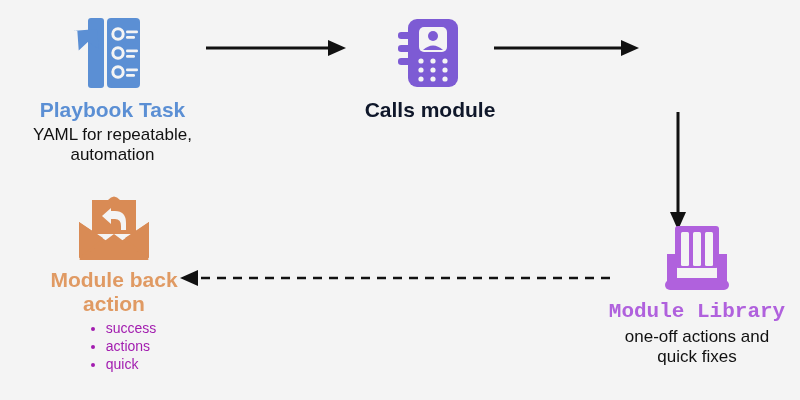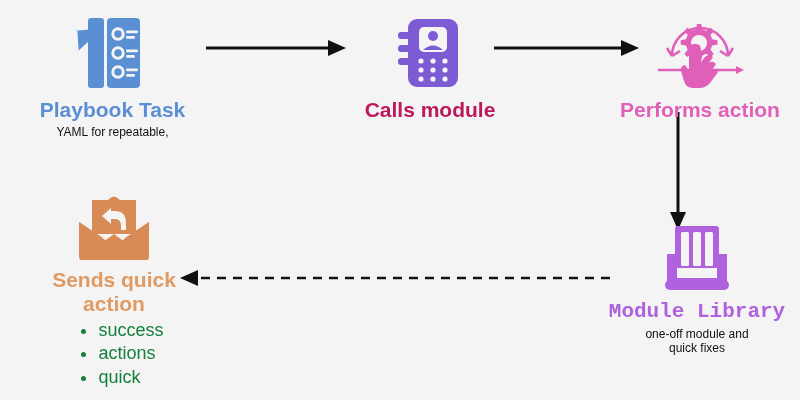--- a/index.html
+++ b/index.html
@@ -37,31 +37,31 @@
     font-weight: bold;
     font-size: 21px;
     line-height: 1.12;
     margin-top: 6px;
     white-space: nowrap;
   }
   .node-title.wrap {
     white-space: normal;
   }
   .node-desc {
-    font-size: 12px;
+    font-size: 17px;
     color: #111111;
     line-height: 1.22;
     margin-top: 3px;
   }
   .node-list {
     margin: 4px 0 4px 0;
     padding-left: 34px;
     text-align: left;
-    font-size: 18px;
-    color: #15803d;
+    font-size: 14px;
+    color: #a21caf;
     line-height: 1.30;
     list-style: disc;
   }
   .node-list li {
     margin: 0;
   }
 
   
   #node-playbook-task { left: 0px;   top: 14px;  width: 225px; }
   #node-calls-module  { left: 330px; top: 14px;  width: 200px; }
@@ -122,20 +122,21 @@
         <rect x="54" y="35.5" width="12" height="2.8" rx="1.2" fill="#f4f4f4"></rect>
         <rect x="54" y="41" width="9" height="2.8" rx="1.2" fill="#f4f4f4"></rect>
         <circle cx="46" cy="58" r="5.2" fill="none" stroke="#f4f4f4" stroke-width="3"></circle>
         <rect x="54" y="54.5" width="12" height="2.8" rx="1.2" fill="#f4f4f4"></rect>
         <rect x="54" y="60" width="9" height="2.8" rx="1.2" fill="#f4f4f4"></rect>
       </svg>
     </span>
     <div class="node-title" style="color:#5b8fd4;">Playbook Task</div>
     <div class="node-desc">
       <div>YAML for repeatable,</div>
+      <div>automation</div>
     </div>
   </div>
 
   <div class="node" id="node-calls-module">
     <span class="node-icon">
       <svg width="76" height="78" viewBox="0 0 76 78" aria-hidden="true">
 
         <rect x="6" y="18" width="14" height="7" rx="3.2" fill="#7d5bd4"></rect>
         <rect x="6" y="31" width="14" height="7" rx="3.2" fill="#7d5bd4"></rect>
         <rect x="6" y="44" width="14" height="7" rx="3.2" fill="#7d5bd4"></rect>
@@ -152,69 +153,44 @@
             <circle cx="53" cy="47" r="2.6"></circle>
           <circle cx="29" cy="56" r="2.6"></circle>
             <circle cx="41" cy="56" r="2.6"></circle>
             <circle cx="53" cy="56" r="2.6"></circle>
           <circle cx="29" cy="65" r="2.6"></circle>
             <circle cx="41" cy="65" r="2.6"></circle>
             <circle cx="53" cy="65" r="2.6"></circle>
         </g>
       </svg>
     </span>
-    <div class="node-title" style="color:#be185d;">Calls module</div>
-  </div>
-
-  <div class="node" id="node-performs-action">
-    <span class="node-icon">
-      <svg width="96" height="84" viewBox="0 0 96 84" aria-hidden="true">
-        <g stroke="#e05fb8" fill="none" stroke-width="2.6">
-
-          <path d="M20 48 A28 28 0 1 1 76 48"></path>
-          <path d="M20 48 l-5 -8 M20 48 l8 -5"></path>
-          <path d="M76 48 l5 -8 M76 48 l-8 -5"></path>
-
-          <path d="M6 62 H86"></path>
-        </g>
-        <polygon points="84,58 92,62 84,66" fill="#e05fb8"></polygon>
-
-        <g fill="#e05fb8">
-          <path d="M48 16 l4.2 0 1.1 5.3 4.2 1.7 4.3-3.3 3 3 -3.3 4.3 1.7 4.2 5.3 1.1 0 4.2 -5.3 1.1 -1.7 4.2 3.3 4.3 -3 3 -4.3-3.3 -4.2 1.7 -1.1 5.3 -4.2 0 -1.1-5.3 -4.2-1.7 -4.3 3.3 -3-3 3.3-4.3 -1.7-4.2 -5.3-1.1 0-4.2 5.3-1.1 1.7-4.2 -3.3-4.3 3-3 4.3 3.3 4.2-1.7 Z" transform="translate(-3,0)"></path>
-        </g>
-        <circle cx="47" cy="35" r="8" fill="#f4f4f4"></circle>
-
-        <g fill="#e05fb8">
-          <path d="M44 36 q5 0 5 6 v12 l4-5 q4-4 8 0 l-4 6 q4-3 7 1 l-4 6 q4-2 6 2 l-8 11 q-4 5 -11 5 h-6 q-7 0 -9-7 l-3-10 q-1-5 4-6 l4 6 V42 q0-6 5-6 Z"></path>
-        </g>
-      </svg>
-    </span>
-    <div class="node-title" style="color:#e05fb8;">Performs action</div>
-  </div>
+    <div class="node-title" style="color:#0f172a;">Calls module</div>
+  </div>
+
 
   <div class="node" id="node-module-library">
     <span class="node-icon">
       <svg width="78" height="72" viewBox="0 0 78 72" aria-hidden="true">
 
         <g fill="#b061dd">
           <rect x="17" y="4" width="44" height="42" rx="3"></rect>
         </g>
         <g fill="#f4f4f4">
           <rect x="23" y="10" width="8" height="34" rx="1.5"></rect>
           <rect x="35" y="10" width="8" height="34" rx="1.5"></rect>
           <rect x="47" y="10" width="8" height="34" rx="1.5"></rect>
         </g>
 
         <path d="M9 32 h10 v24 h40 V32 h10 v28 a6 6 0 0 1 -6 6 H15 a6 6 0 0 1 -6 -6 Z" fill="#b061dd"></path>
         <rect x="7" y="58" width="64" height="10" rx="5" fill="#b061dd"></rect>
       </svg>
     </span>
     <div class="node-title" style="color:#b061dd;font-family:Liberation Mono, monospace;">Module Library</div>
     <div class="node-desc">
-      <div>one-off module and</div>
+      <div>one-off actions and</div>
       <div>quick fixes</div>
     </div>
   </div>
 
   <div class="node" id="node-sends-back-result">
     <span class="node-icon">
       <svg width="78" height="66" viewBox="0 0 78 66" aria-hidden="true">
 
         <rect x="17" y="4" width="44" height="34" fill="#d98b55"></rect>
         <path d="M33 4 q6 -7 12 0 Z" fill="#d98b55"></path>
@@ -222,21 +198,21 @@
         <path d="M36 12 l-9 8 9 8 v-5 h4 q6 0 6 7 v4 h5 v-7 q0-12 -11 -12 h-4 Z" fill="#f4f4f4"></path>
 
         <path d="M4 26 L39 50 L74 26 V60 a4 4 0 0 1 -4 4 H8 a4 4 0 0 1 -4 -4 Z" fill="#d98b55"></path>
 
         <path d="M4 26 L4 62 L28 42 Z" fill="#d98b55"></path>
         <path d="M74 26 L74 62 L50 42 Z" fill="#d98b55"></path>
         <path d="M4 64 L39 38 L74 64 Z" fill="#d98b55"></path>
       </svg>
     </span>
     <div class="node-title wrap" style="color:#e09a63;">
-      <div>Sends quick</div>
+      <div>Module back</div>
       <div>action</div>
     </div>
     <ul class="node-list">
       <li>success</li>
       <li>actions</li>
       <li>quick</li>
     </ul>
   </div>
 
 </div>

